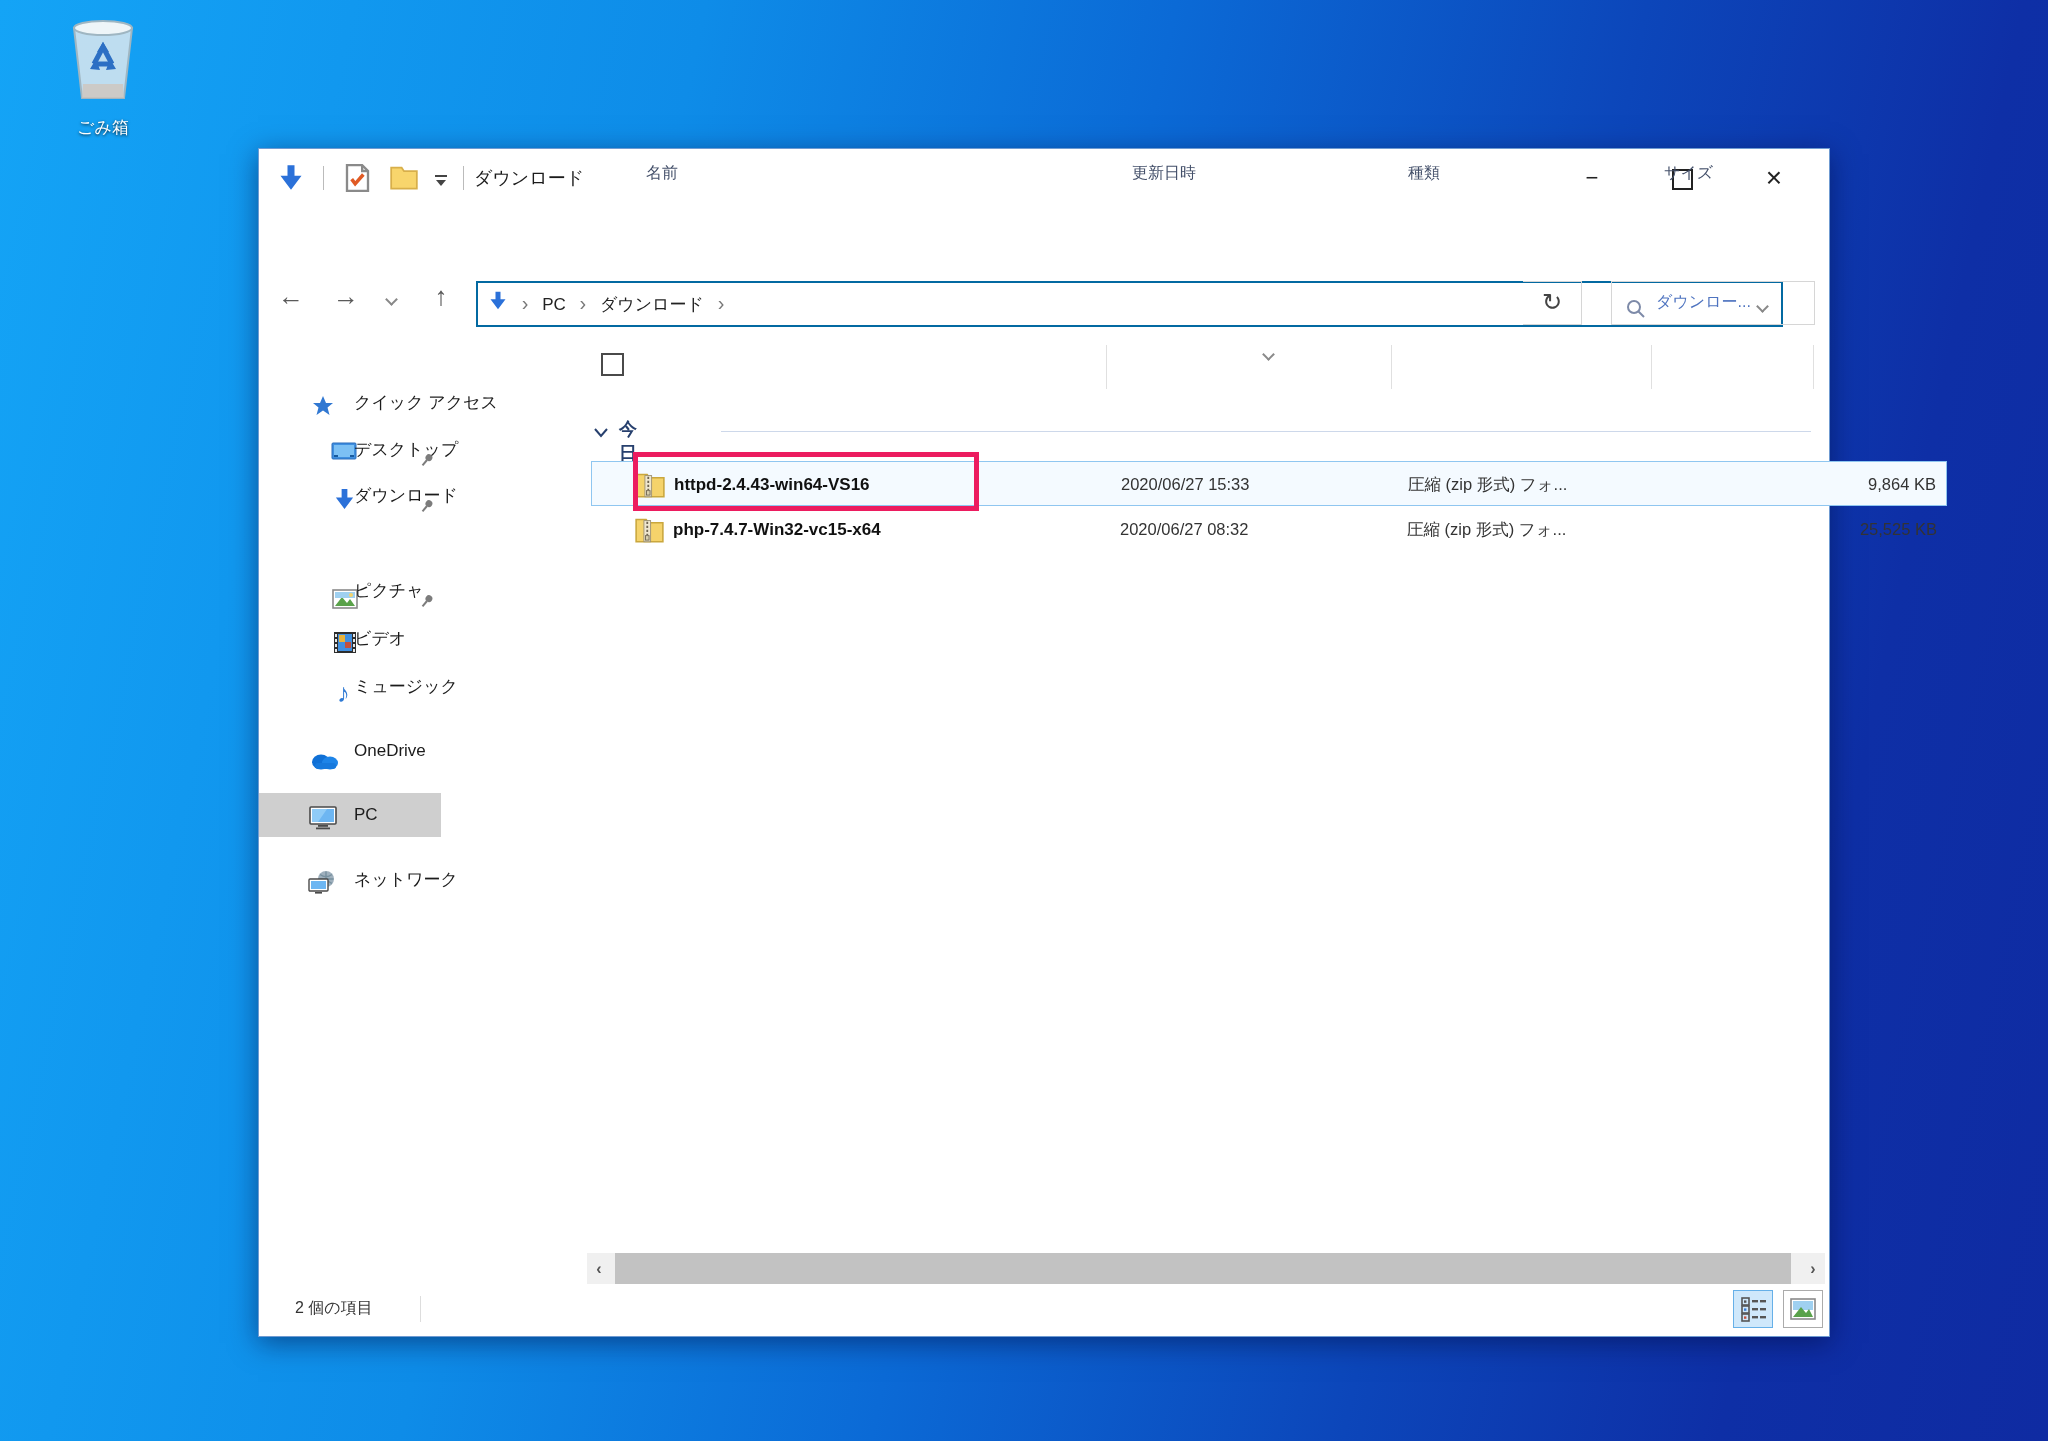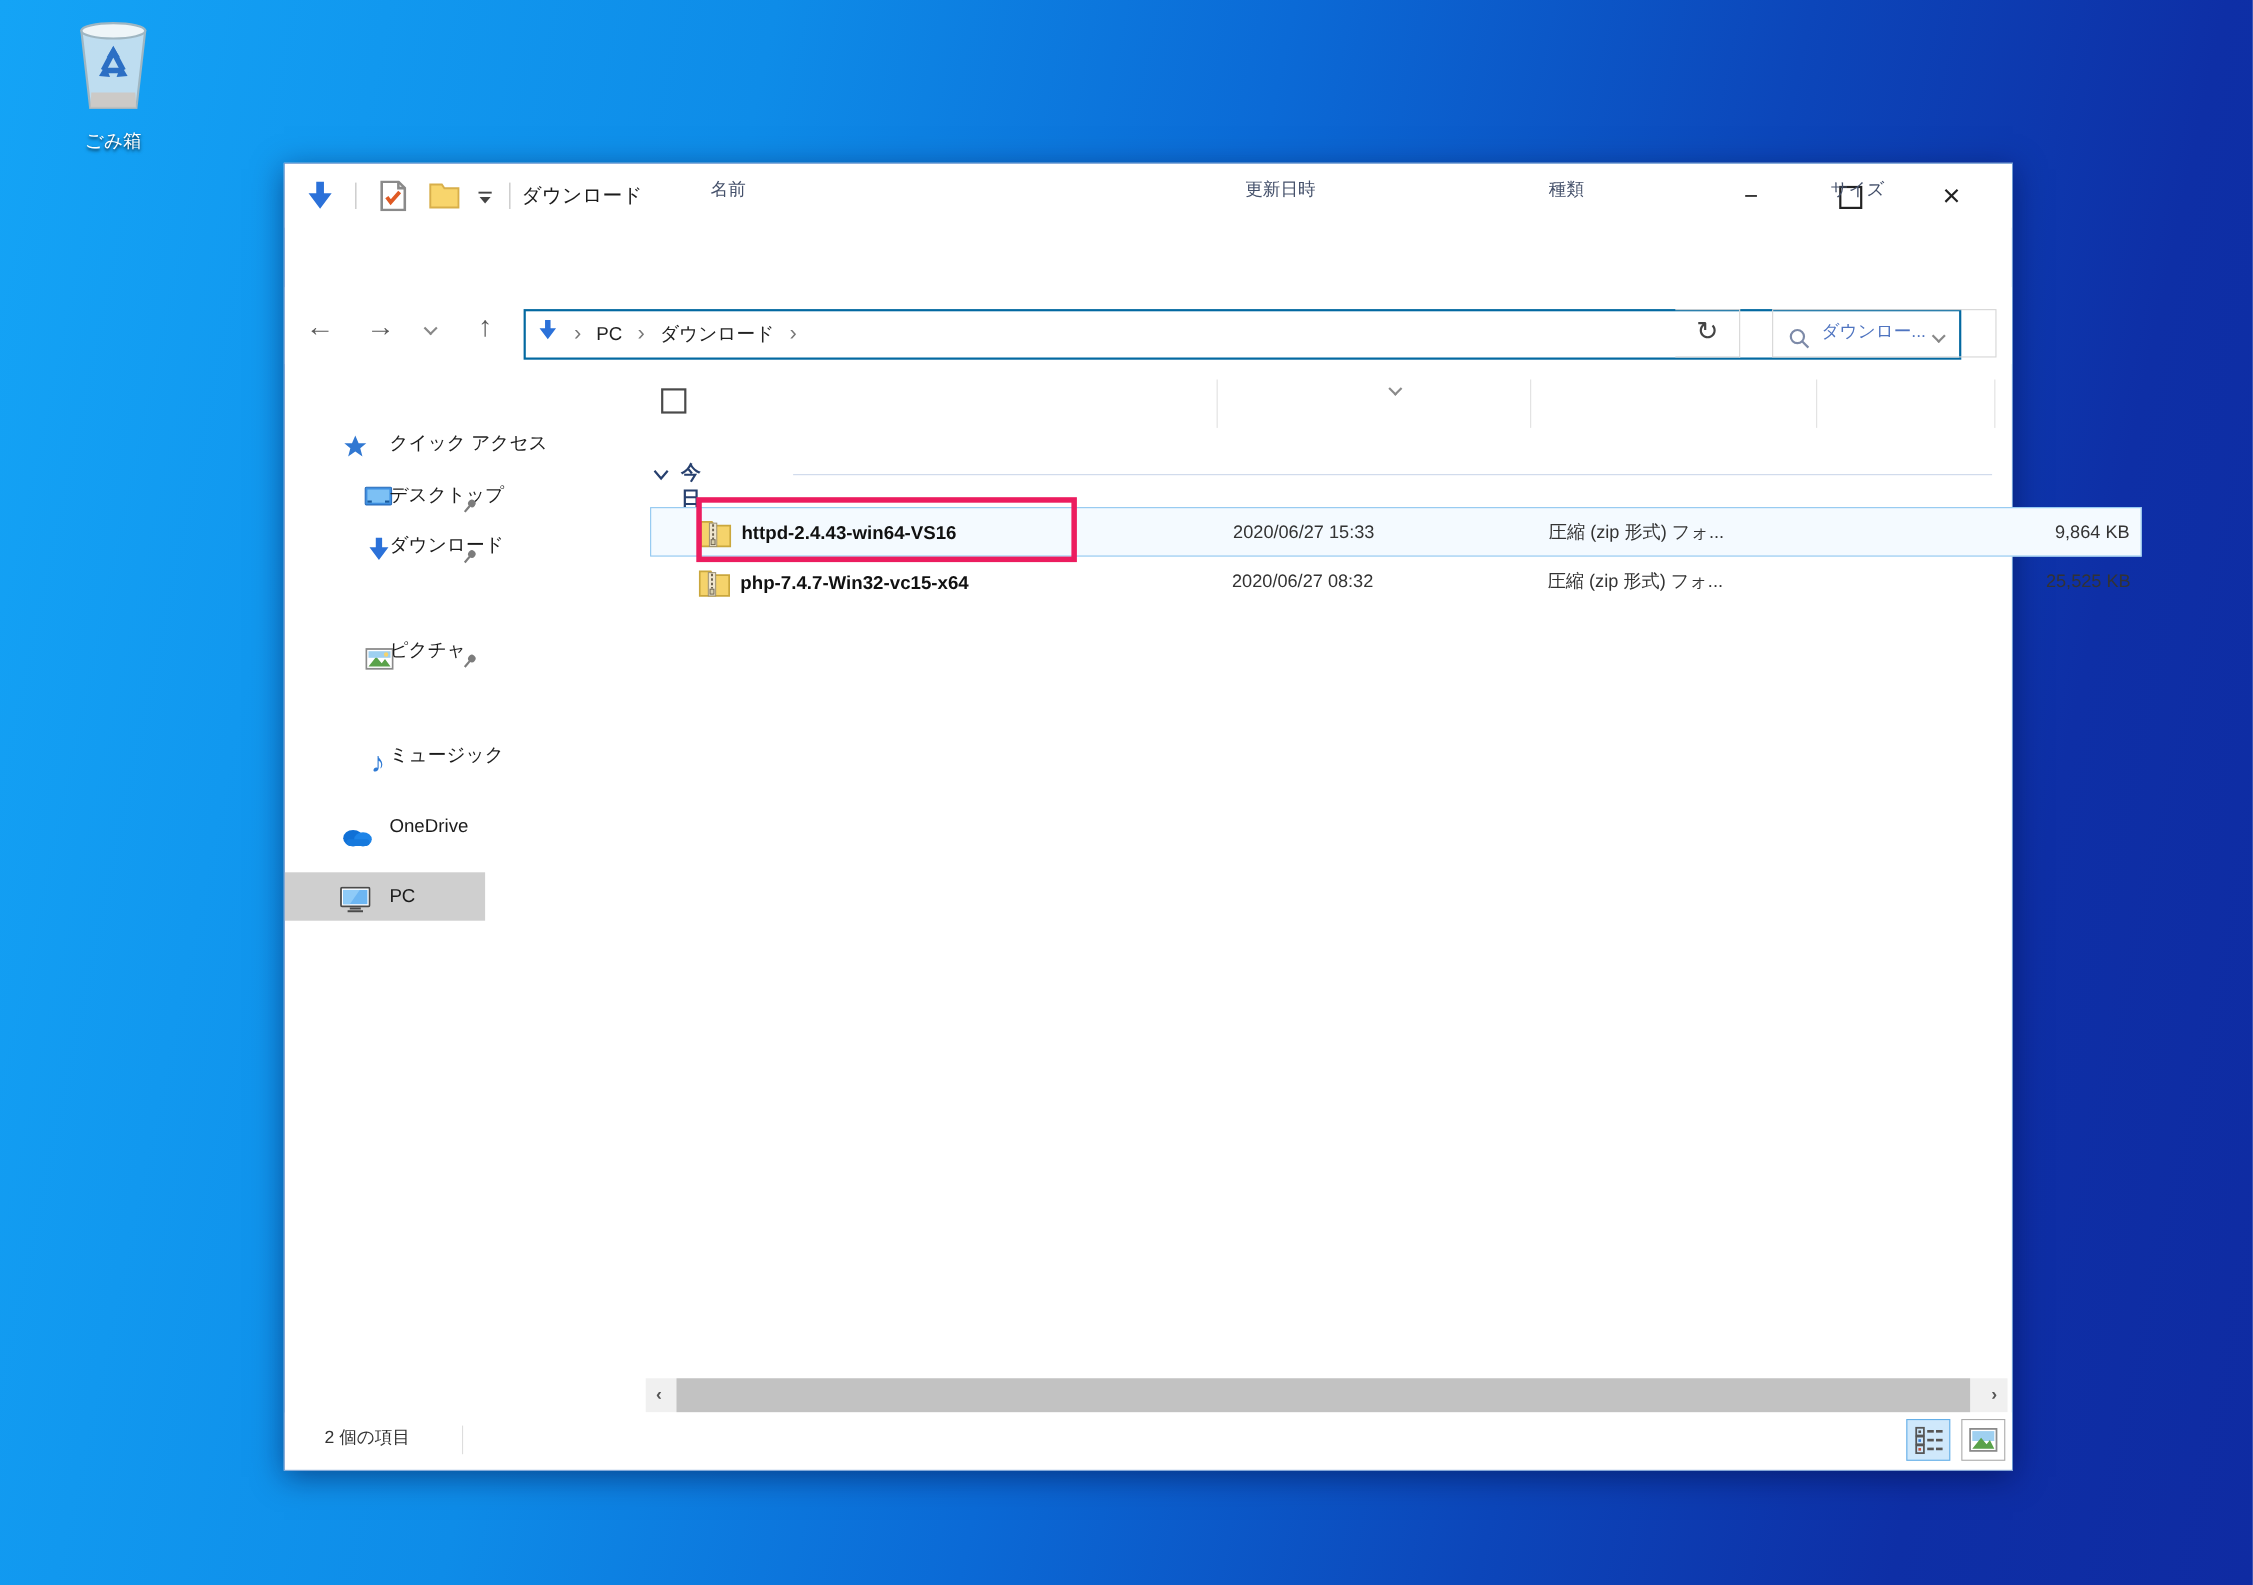--- a/index.html
+++ b/index.html
@@ -238,20 +238,41 @@
       <span class="pin">
         <svg width="16" height="16" viewBox="0 0 16 16">
             <g transform="rotate(40 8 8)">
               <circle cx="8" cy="5" r="3.4" fill="#7c7c7c"></circle>
               <rect x="7" y="8" width="2" height="7" fill="#7c7c7c"></rect>
             </g>
           </svg>
       </span>
     </div>
 
+    <div class="abs side-item" style="top:286px">
+      <span class="ic" style="left:74px">
+        <svg width="24" height="23" viewBox="0 0 24 23">
+            <rect x="1" y="1" width="22" height="21" fill="#2d2d2d"></rect>
+            <rect x="5" y="3" width="14" height="17" fill="#3f8fe0"></rect>
+            <rect x="6" y="4" width="6" height="7" fill="#e8b23c"></rect>
+            <rect x="12" y="11" width="6" height="6" fill="#c4503c"></rect>
+            <g fill="#e8e8e8">
+              <rect x="2" y="3" width="2" height="3"></rect>
+              <rect x="2" y="8" width="2" height="3"></rect>
+              <rect x="2" y="13" width="2" height="3"></rect>
+              <rect x="2" y="18" width="2" height="3"></rect>
+              <rect x="20" y="3" width="2" height="3"></rect>
+              <rect x="20" y="8" width="2" height="3"></rect>
+              <rect x="20" y="13" width="2" height="3"></rect>
+              <rect x="20" y="18" width="2" height="3"></rect>
+            </g>
+          </svg>
+      </span>
+      <span class="txt">ビデオ</span>
+    </div>
 
     <div class="abs side-item" style="top:334px">
       <span class="ic" style="left:78px;top:6px;font-size:26px;color:#2f7ad4">♪</span>
       <span class="txt">ミュージック</span>
     </div>
 
     <div class="abs side-item" style="top:398px">
       <span class="ic" style="left:50px;top:14px">
         <svg width="32" height="20" viewBox="0 0 32 20">
             <ellipse cx="12" cy="12" rx="9" ry="7.5" fill="#1070d6"></ellipse>
@@ -268,20 +289,32 @@
             <rect x="1" y="1" width="26" height="17" rx="1" fill="#fff" stroke="#4a4a4a" stroke-width="1.6"></rect>
             <rect x="3" y="3" width="22" height="13" fill="#6db6f2"></rect>
             <polygon points="3,3 18,3 9,16 3,16" fill="#8fcbf7"></polygon>
             <rect x="9" y="19" width="10" height="1.8" fill="#4a4a4a"></rect>
             <rect x="7" y="21.5" width="14" height="1.8" fill="#4a4a4a"></rect>
           </svg>
       </span>
       <span class="txt">PC</span>
     </div>
 
+    <div class="abs side-item" style="top:527px">
+      <span class="ic" style="left:48px">
+        <svg width="30" height="25" viewBox="0 0 30 25">
+            <circle cx="19" cy="9" r="8" fill="#9fb0bd"></circle>
+            <path d="M11.5 9 h15 M19 1.5 v15 M13 4.5 c4 3 8 3 12 0 M13 13.5 c4 -3 8 -3 12 0" stroke="#77909f" stroke-width="1.4" fill="none"></path>
+            <rect x="2" y="9" width="19" height="12" rx="1" fill="#fff" stroke="#4a4a4a" stroke-width="1.4"></rect>
+            <rect x="4" y="11" width="15" height="8" fill="#6db6f2"></rect>
+            <rect x="8" y="22" width="7" height="1.6" fill="#4a4a4a"></rect>
+          </svg>
+      </span>
+      <span class="txt">ネットワーク</span>
+    </div>
   </div>
 
   <div class="abs hdr" style="left:342px;top:204px">
       <div class="checkbox"></div>
     </div>
   <div class="abs hdr hdr-label" style="left:387px">名前</div>
   <div class="abs hdr-sep" style="left:847px"></div>
   <div class="abs hdr hdr-label" style="left:873px">更新日時</div>
   <span class="abs" style="left:1005px;top:196px"><span class="chev small" style="border-color:#8a8a8a;transform:rotate(45deg)"></span></span>
   <div class="abs hdr-sep" style="left:1132px"></div>

